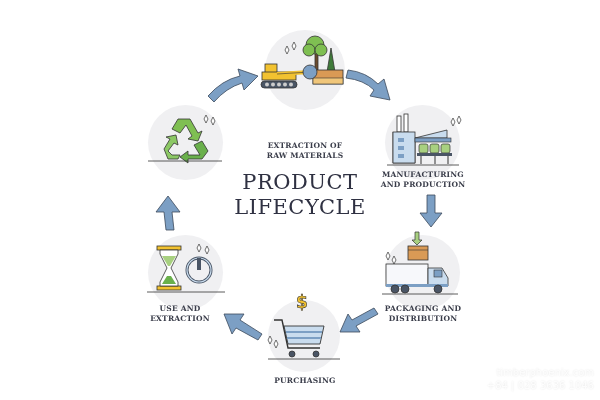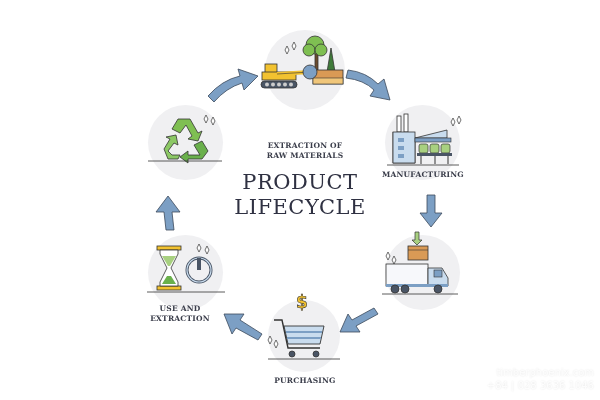--- a/index.html
+++ b/index.html
@@ -69,38 +69,43 @@
     <rect x="32" y="45" width="35" height="3" fill="#4a5565"></rect>
     <line x1="36" y1="48" x2="36" y2="56" stroke="#333" stroke-width="1"></line>
     <line x1="50" y1="48" x2="50" y2="56" stroke="#333" stroke-width="1"></line>
     <line x1="63" y1="48" x2="63" y2="56" stroke="#333" stroke-width="1"></line>
     <line x1="2" y1="57" x2="74" y2="57" stroke="#333" stroke-width="0.8"></line>
     <path d="M66,14 l2,-4 l2,4 l-2,4z" fill="#fff" stroke="#333" stroke-width="0.7"></path>
     <path d="M72,12 l2,-4 l2,4 l-2,4z" fill="#fff" stroke="#333" stroke-width="0.7"></path>
   </svg>
   <div class="lbl" style="left:368px;top:170px;width:110px;">
     <div>MANUFACTURING</div>
+    <div>AND PRODUCTION</div>
   </div>
 
   <div class="disc" style="left:385px;top:235px;width:75px;height:75px;"></div>
   <svg style="left:380px;top:228px;" width="85" height="75" viewBox="0 0 85 75">
     <path d="M35,4 L35,12 L32,12 L37,17 L42,12 L39,12 L39,4z" fill="#a8d080" stroke="#333" stroke-width="0.7"></path>
     <rect x="28" y="18" width="20" height="14" fill="#d99a55" stroke="#333" stroke-width="0.8"></rect>
     <line x1="28" y1="22" x2="48" y2="22" stroke="#333" stroke-width="0.6"></line>
     <path d="M6,28 l2,-4 l2,4 l-2,4z" fill="#fff" stroke="#333" stroke-width="0.7"></path>
     <path d="M12,32 l2,-4 l2,4 l-2,4z" fill="#fff" stroke="#333" stroke-width="0.7"></path>
     <rect x="6" y="36" width="42" height="22" fill="#f7f8fb" stroke="#333" stroke-width="0.8"></rect>
     <path d="M48,40 L62,40 L68,50 L68,58 L48,58z" fill="#c9dcee" stroke="#333" stroke-width="0.8"></path>
     <rect x="54" y="42" width="8" height="7" fill="#7c9fc4" stroke="#333" stroke-width="0.6"></rect>
     <rect x="6" y="56" width="62" height="3" fill="#7c9fc4"></rect>
     <circle cx="15" cy="61" r="4" fill="#4a5565" stroke="#333" stroke-width="0.8"></circle>
     <circle cx="25" cy="61" r="4" fill="#4a5565" stroke="#333" stroke-width="0.8"></circle>
     <circle cx="58" cy="61" r="4" fill="#4a5565" stroke="#333" stroke-width="0.8"></circle>
     <line x1="2" y1="66" x2="78" y2="66" stroke="#333" stroke-width="0.8"></line>
   </svg>
+  <div class="lbl" style="left:368px;top:304px;width:110px;">
+    <div>PACKAGING AND</div>
+    <div>DISTRIBUTION</div>
+  </div>
 
   <div class="disc" style="left:268px;top:300px;width:72px;height:72px;"></div>
   <div style="position:absolute;left:292px;top:292px;width:20px;text-align:center;font-family:'DejaVu Sans',sans-serif;font-weight:bold;font-size:17px;color:#f2c230;-webkit-text-stroke:0.6px #333;">$</div>
   <svg style="left:262px;top:314px;" width="85" height="50" viewBox="0 0 85 50">
     <path d="M12,6 L20,6 L26,34 L58,34" fill="none" stroke="#333" stroke-width="1.4"></path>
     <path d="M22,12 L62,12 L58,30 L26,30z" fill="#c9dcee" stroke="#333" stroke-width="0.9"></path>
     <line x1="24" y1="18" x2="60" y2="18" stroke="#7c9fc4" stroke-width="2"></line>
     <line x1="25" y1="24" x2="59" y2="24" stroke="#7c9fc4" stroke-width="2"></line>
     <circle cx="30" cy="40" r="3" fill="#4a5565" stroke="#333" stroke-width="0.8"></circle>
     <circle cx="54" cy="40" r="3" fill="#4a5565" stroke="#333" stroke-width="0.8"></circle>

